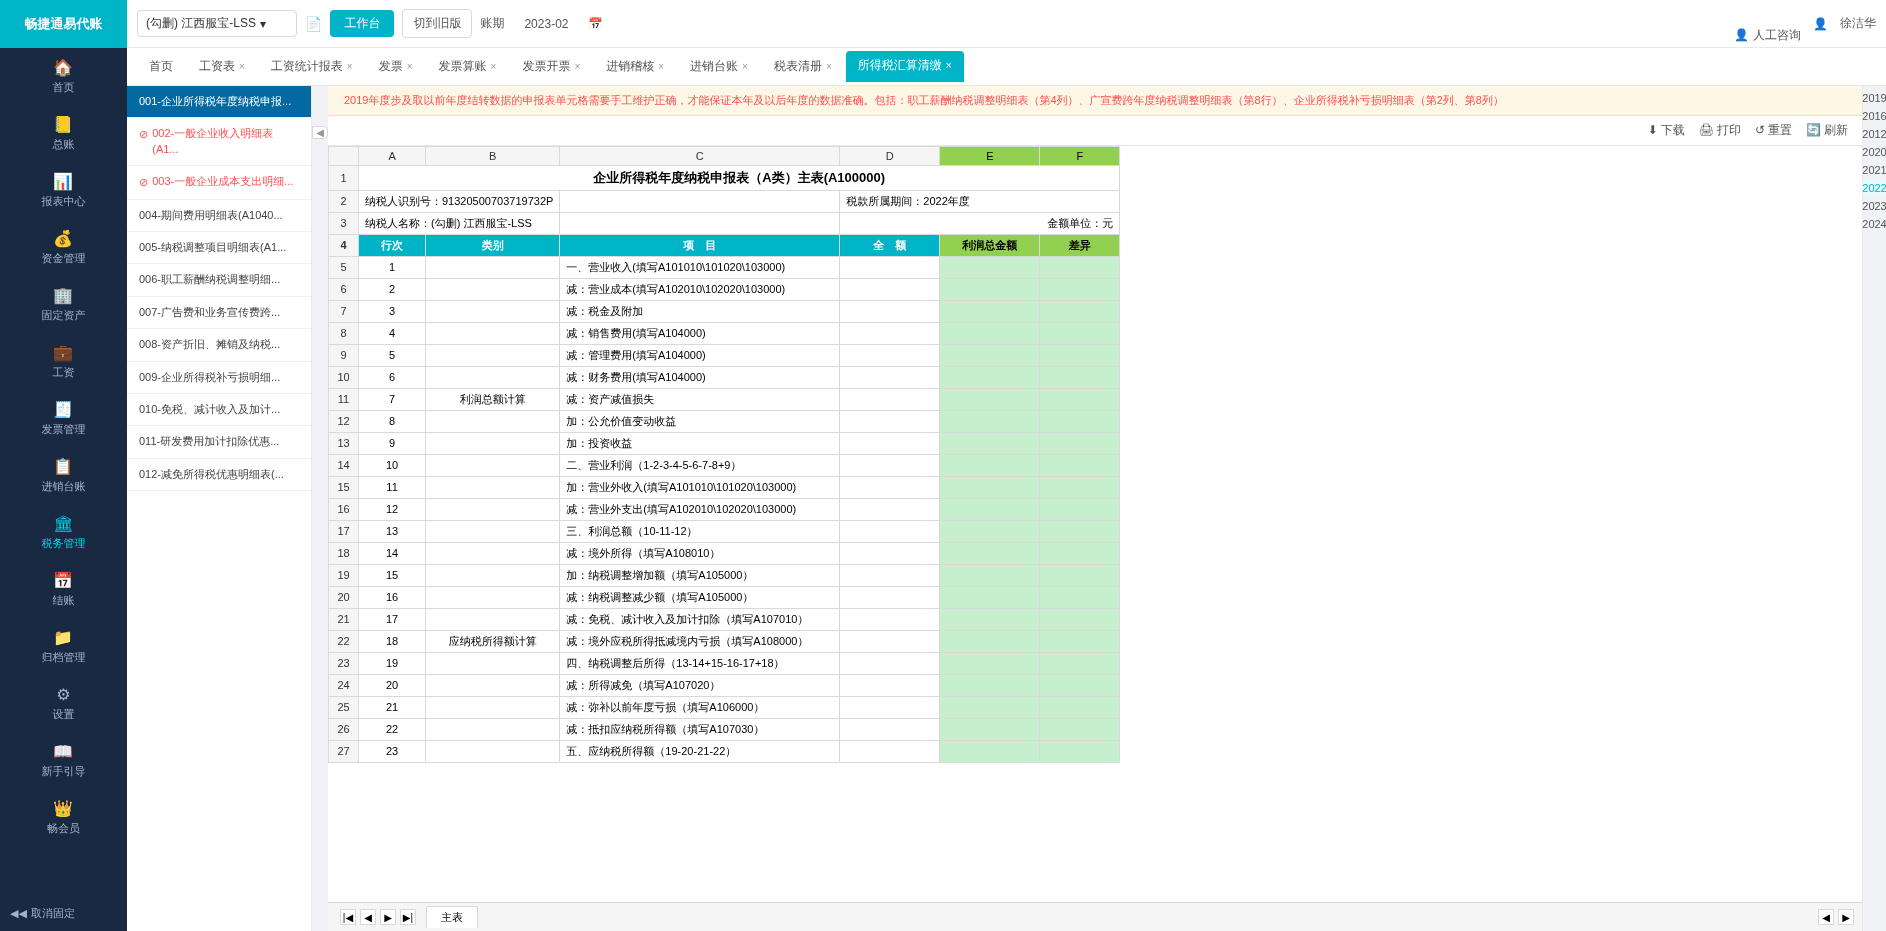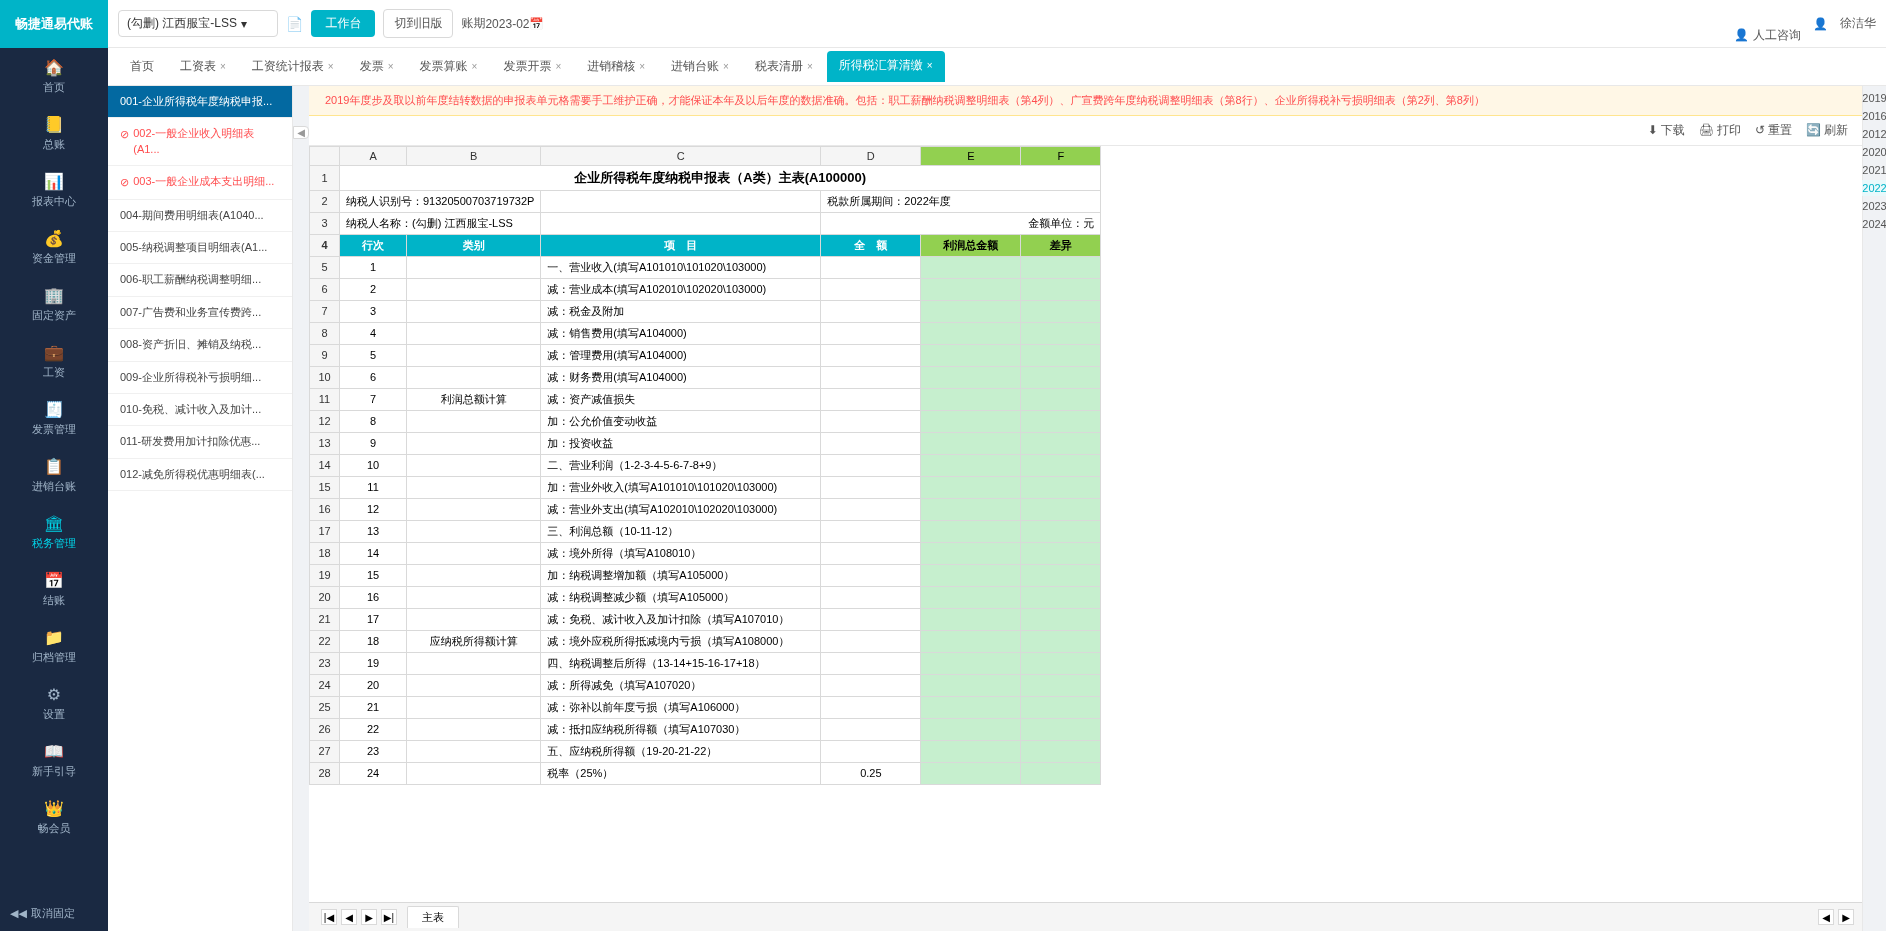--- a/index.html
+++ b/index.html
@@ -1,34 +1,34 @@
 <!DOCTYPE html>
 <html><head>
   <meta charset="utf-8">
   <style>
     * { box-sizing: border-box; margin: 0; padding: 0; }
     body { font-family: 'Microsoft YaHei', Arial, sans-serif; font-size: 12px; background: #f0f2f5; display: flex; height: 931px; overflow: hidden; }
 
     
-    .sidebar { width: 108px; background: #1a2942; display: flex; flex-direction: column; height: 100%; flex-shrink: 0; }
+    .sidebar { width: 127px; background: #1a2942; display: flex; flex-direction: column; height: 100%; flex-shrink: 0; }
     .sidebar-logo { height: 48px; background: #00b4c8; display: flex; align-items: center; justify-content: center; color: white; font-size: 13px; font-weight: bold; }
     .sidebar-item { display: flex; flex-direction: column; align-items: center; padding: 10px 5px; color: #a0b4c8; cursor: pointer; font-size: 11px; gap: 3px; }
     .sidebar-item:hover, .sidebar-item.active { color: #00d4e8; }
     .sidebar-item .icon { font-size: 16px; }
     .sidebar-bottom { margin-top: auto; padding: 10px; color: #a0b4c8; font-size: 11px; display: flex; align-items: center; gap: 4px; cursor: pointer; }
 
     
     .main { flex: 1; display: flex; flex-direction: column; overflow: hidden; }
 
     
     .top-nav { height: 48px; background: white; display: flex; align-items: center; padding: 0 10px; gap: 8px; border-bottom: 1px solid #e8e8e8; flex-shrink: 0; }
     .company-selector { display: flex; align-items: center; gap: 4px; border: 1px solid #d9d9d9; border-radius: 4px; padding: 4px 8px; cursor: pointer; font-size: 12px; color: #333; min-width: 160px; }
     .work-btn { background: #00b4c8; color: white; border: none; border-radius: 4px; padding: 5px 14px; cursor: pointer; font-size: 12px; }
     .switch-btn { background: white; color: #555; border: 1px solid #d9d9d9; border-radius: 4px; padding: 5px 10px; cursor: pointer; font-size: 12px; text-align: right; }
-    .period-info { display: flex; align-items: center; gap: 0; font-size: 12px; color: #555; }
+    .period-info { display: flex; align-items: center; gap: 20px; font-size: 12px; color: #555; }
     .top-nav-right { margin-left: auto; display: flex; align-items: center; gap: 12px; font-size: 12px; color: #555; }
 
     
     .tab-bar { height: 38px; background: white; display: flex; align-items: center; padding: 0 10px; border-bottom: 1px solid #e8e8e8; flex-shrink: 0; gap: 2px; overflow-x: auto; }
     .tab-item { display: flex; align-items: center; gap: 4px; padding: 6px 12px; cursor: pointer; font-size: 12px; color: #555; border-radius: 4px 4px 0 0; white-space: nowrap; }
     .tab-item.active { background: #e8f9fb; color: #00b4c8; border-bottom: 2px solid #00b4c8; }
     .tab-close { font-size: 10px; color: #999; cursor: pointer; }
 
     
     .content { flex: 1; display: flex; overflow: hidden; }
@@ -505,29 +505,20 @@
             </tr>
             <tr>
               <td class="row-num">27</td>
               <td class="col-a">23</td>
               <td class="col-b"></td>
               <td class="col-c">五、应纳税所得额（19-20-21-22）</td>
               <td class="col-d"></td>
               <td class="col-e"></td>
               <td class="col-f"></td>
             </tr>
-            <tr>
-              <td class="row-num">28</td>
-              <td class="col-a">24</td>
-              <td class="col-b"></td>
-              <td class="col-c">税率（25%）</td>
-              <td class="col-d">0.25</td>
-              <td class="col-e"></td>
-              <td class="col-f"></td>
-            </tr>
           </tbody>
         </table>
       </div>
 
       <div class="bottom-bar">
         <div class="nav-arrows">
           <div class="nav-arrow">|◀</div>
           <div class="nav-arrow">◀</div>
           <div class="nav-arrow">▶</div>
           <div class="nav-arrow">▶|</div>

